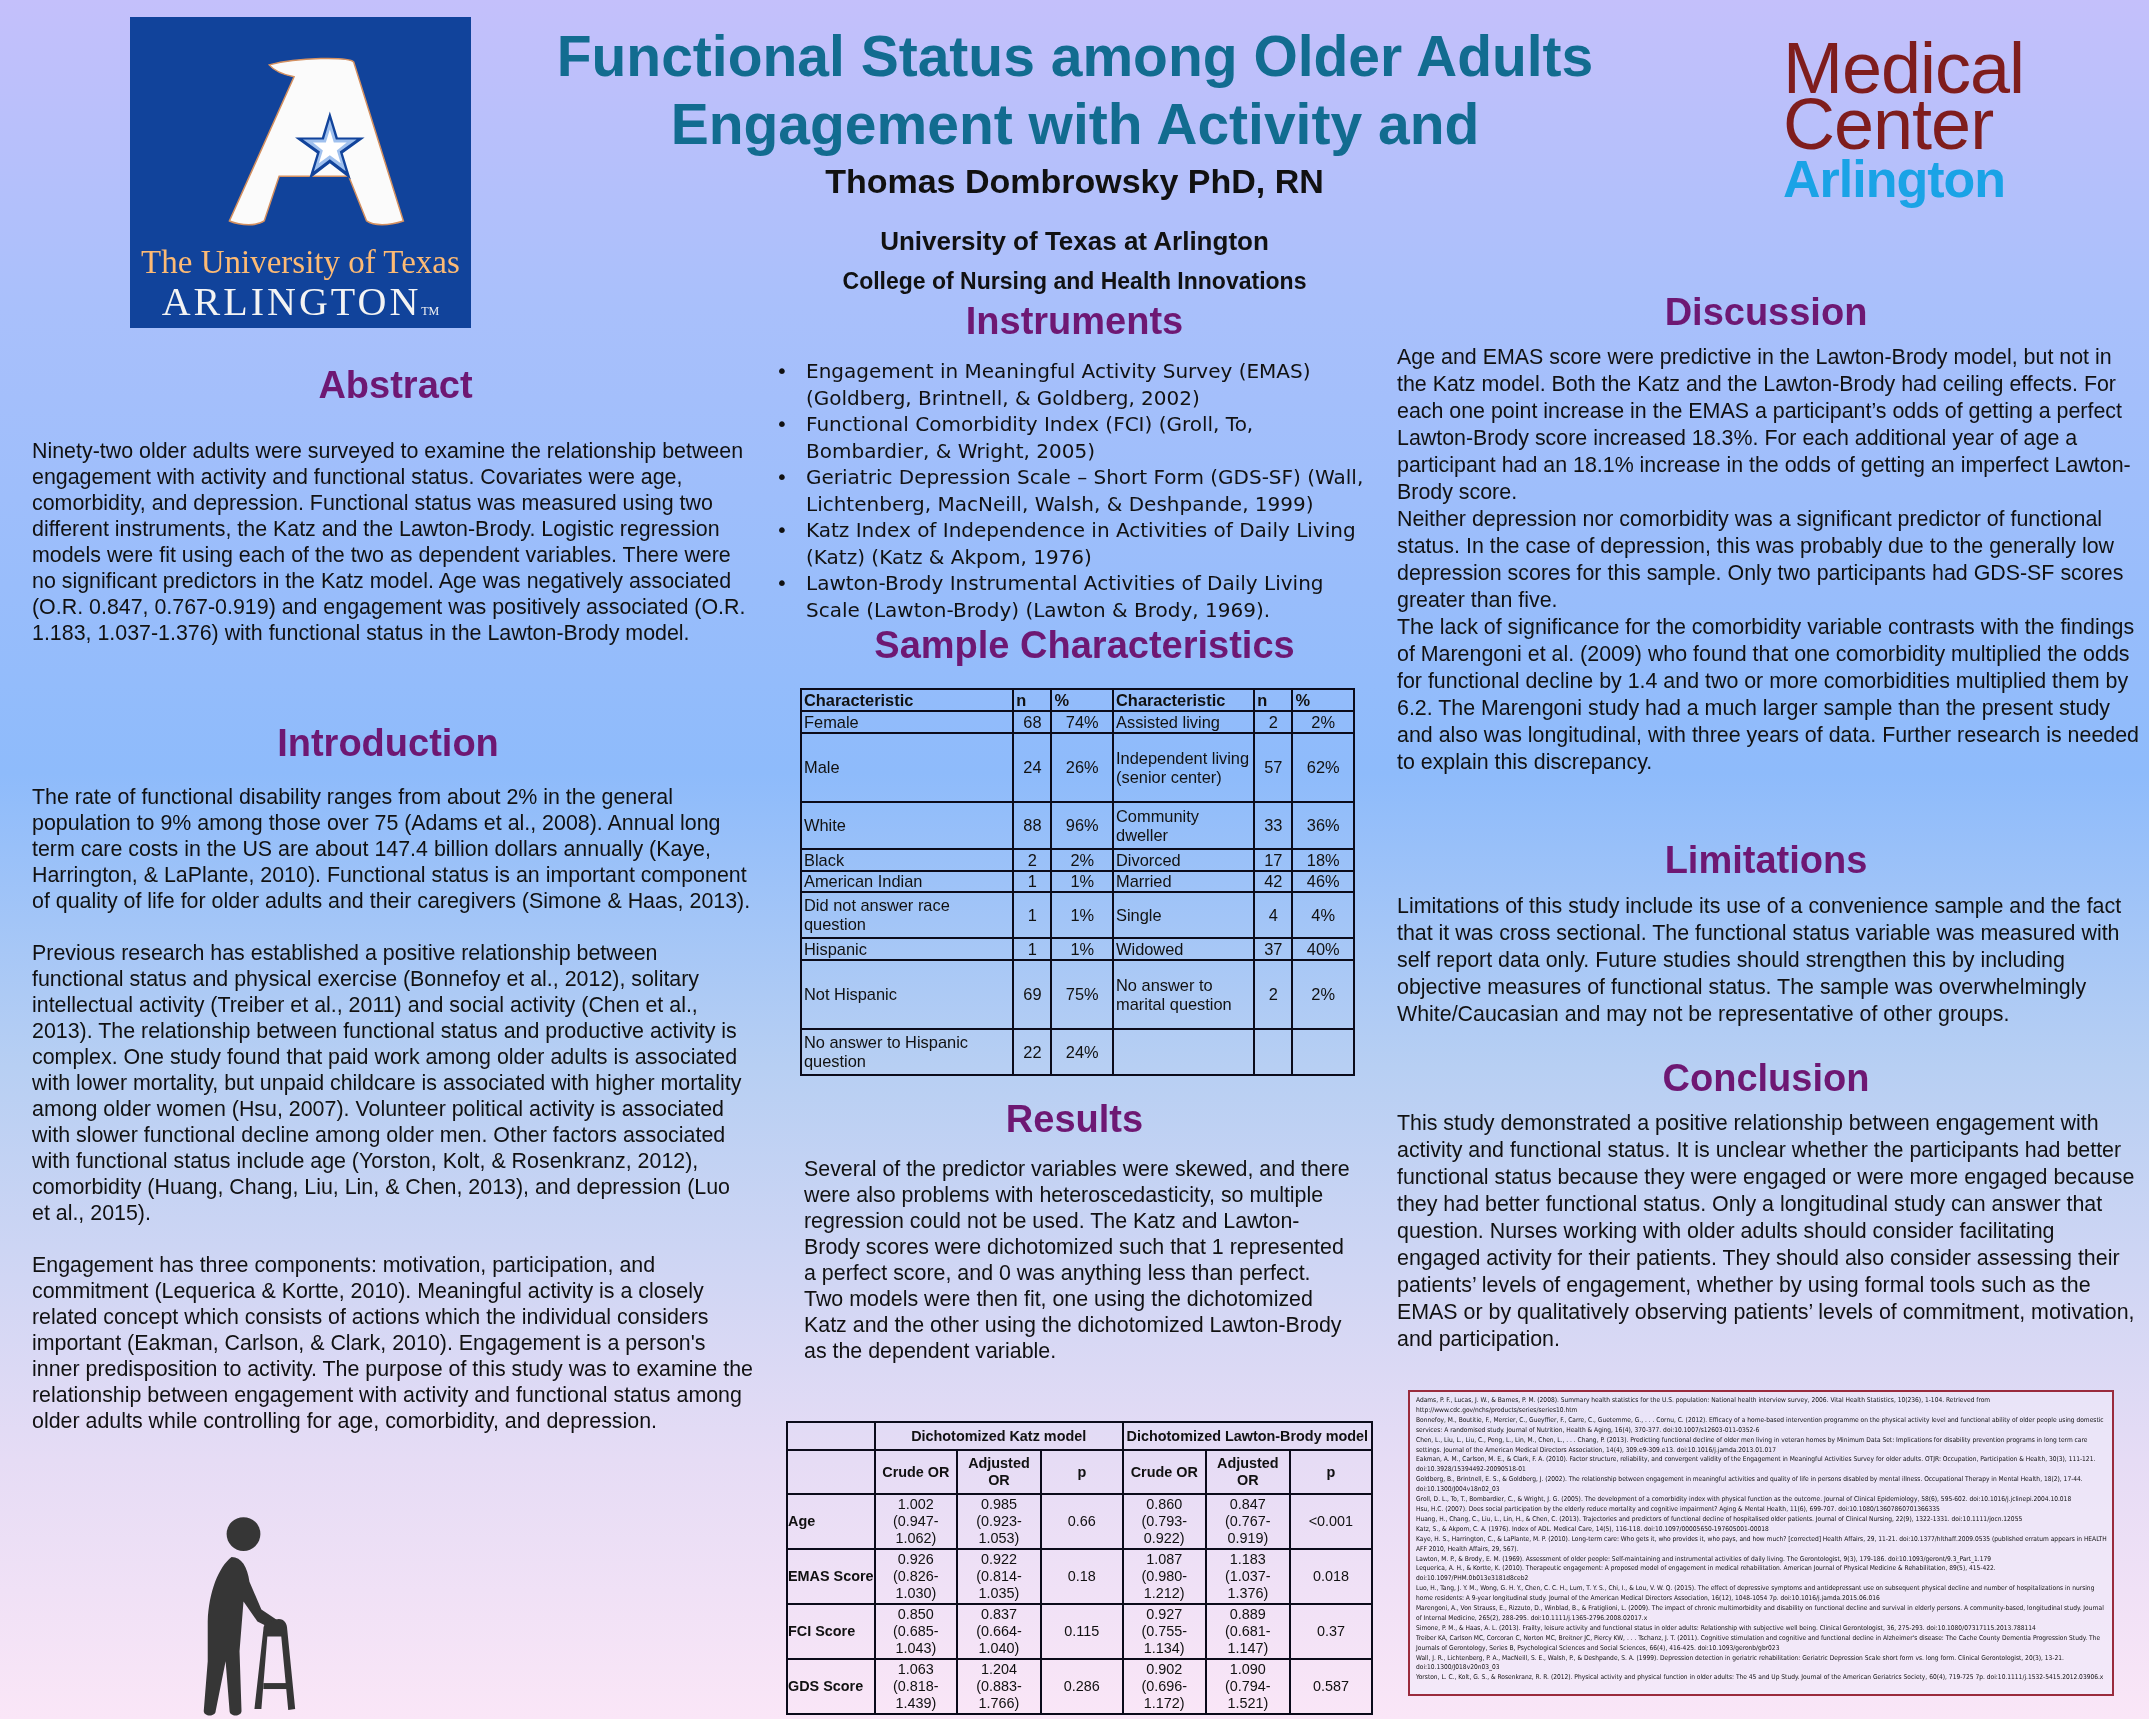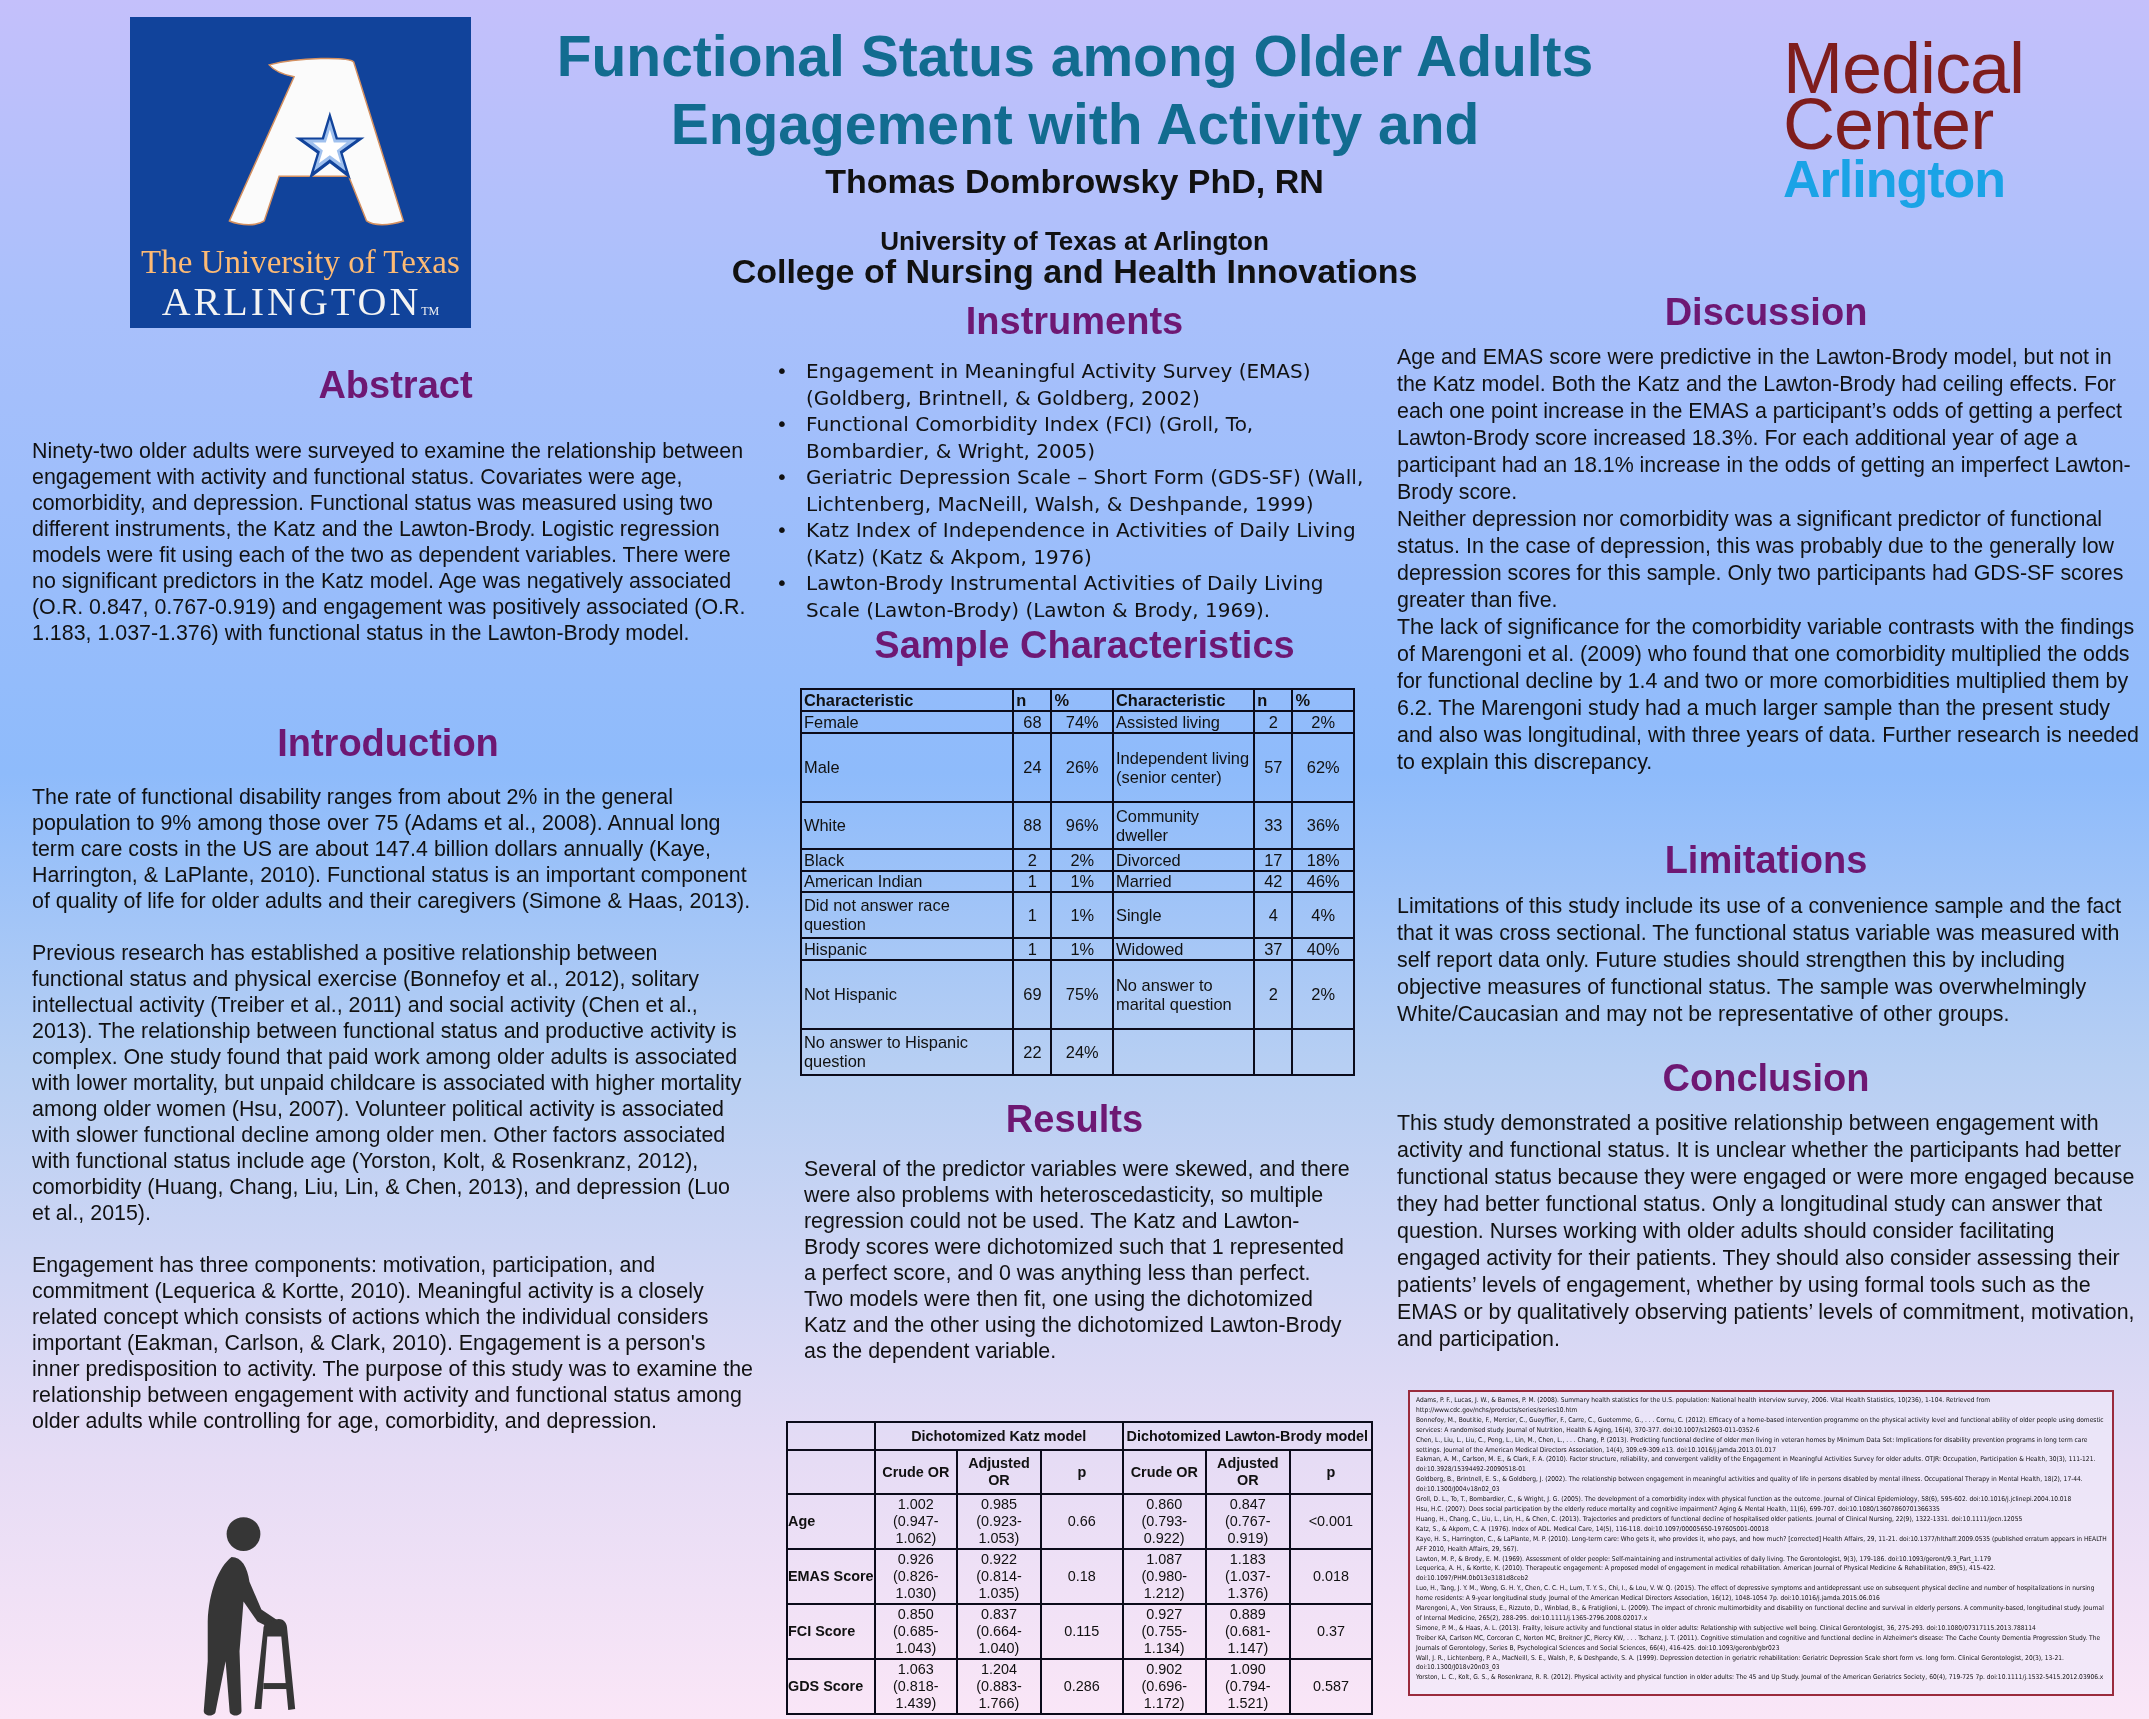--- a/index.html
+++ b/index.html
@@ -62,21 +62,21 @@
   <div class="line1">The University of Texas</div>
   <div class="line2"><span>ARLINGTON</span><small>TM</small></div>
 </div>
 
 <div class="abs title">
   <div>Functional Status among Older Adults</div>
   <div>Engagement with Activity and</div>
 </div>
 <div class="abs author" style="top:162px;font-size:34px;">Thomas Dombrowsky PhD, RN</div>
 <div class="abs author" style="top:206px;font-size:26px;margin-top:20px;">University of Texas at Arlington</div>
-<div class="abs author" style="top:252px;font-size:34px;">College of Nursing and Health Innovations</div>
+<div class="abs author" style="top:268px;font-size:23px;">College of Nursing and Health Innovations</div>
 
 <div class="abs mc-logo">
   <div class="l1">Medical Center</div>
   <div class="l2">Arlington</div>
 </div>
 
 <div class="abs heading" style="left:30px;width:731px;top:364px;">Abstract</div>
 <div class="abs body-text" style="left:32px;width:721px;top:438px;">Ninety-two older adults were surveyed to examine the relationship between engagement with activity and functional status. Covariates were age, comorbidity, and depression. Functional status was measured using two different instruments, the Katz and the Lawton-Brody. Logistic regression models were fit using each of the two as dependent variables. There were no significant predictors in the Katz model. Age was negatively associated (O.R. 0.847, 0.767-0.919) and engagement was positively associated (O.R. 1.183, 1.037-1.376) with functional status in the Lawton-Brody model.</div>
 
 <div class="abs heading" style="left:20px;width:736px;top:722px;">Introduction</div>

